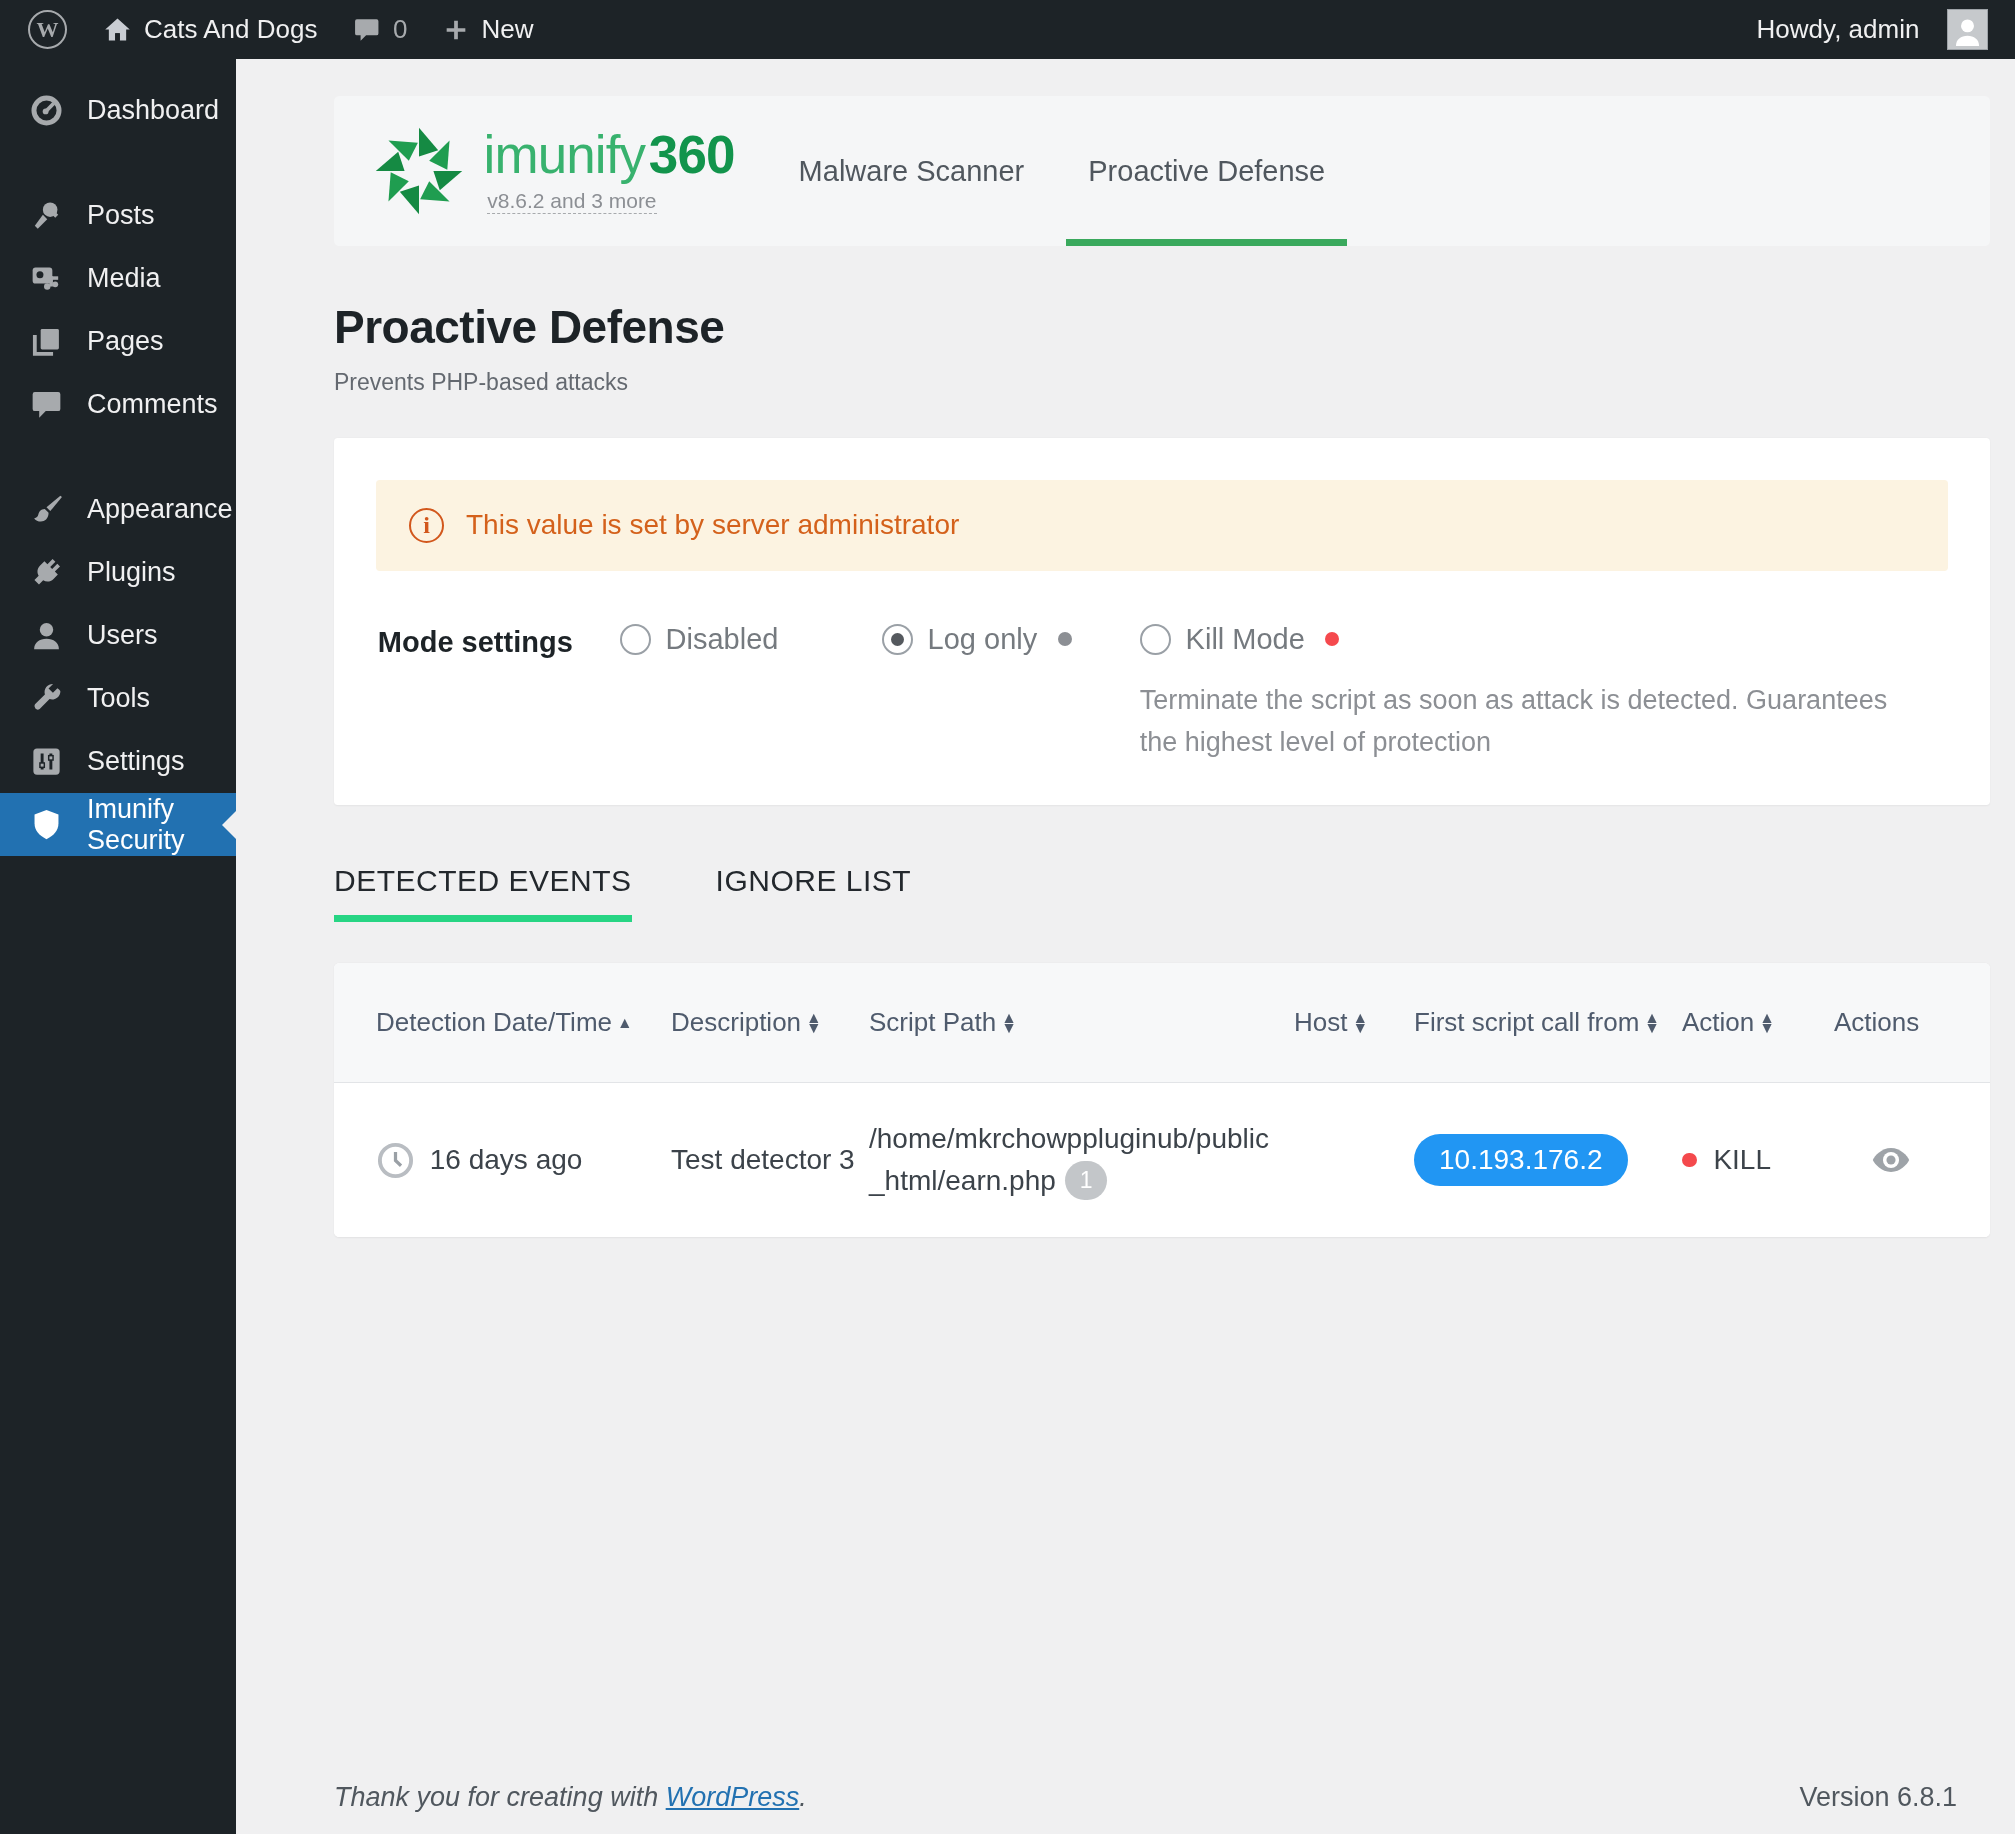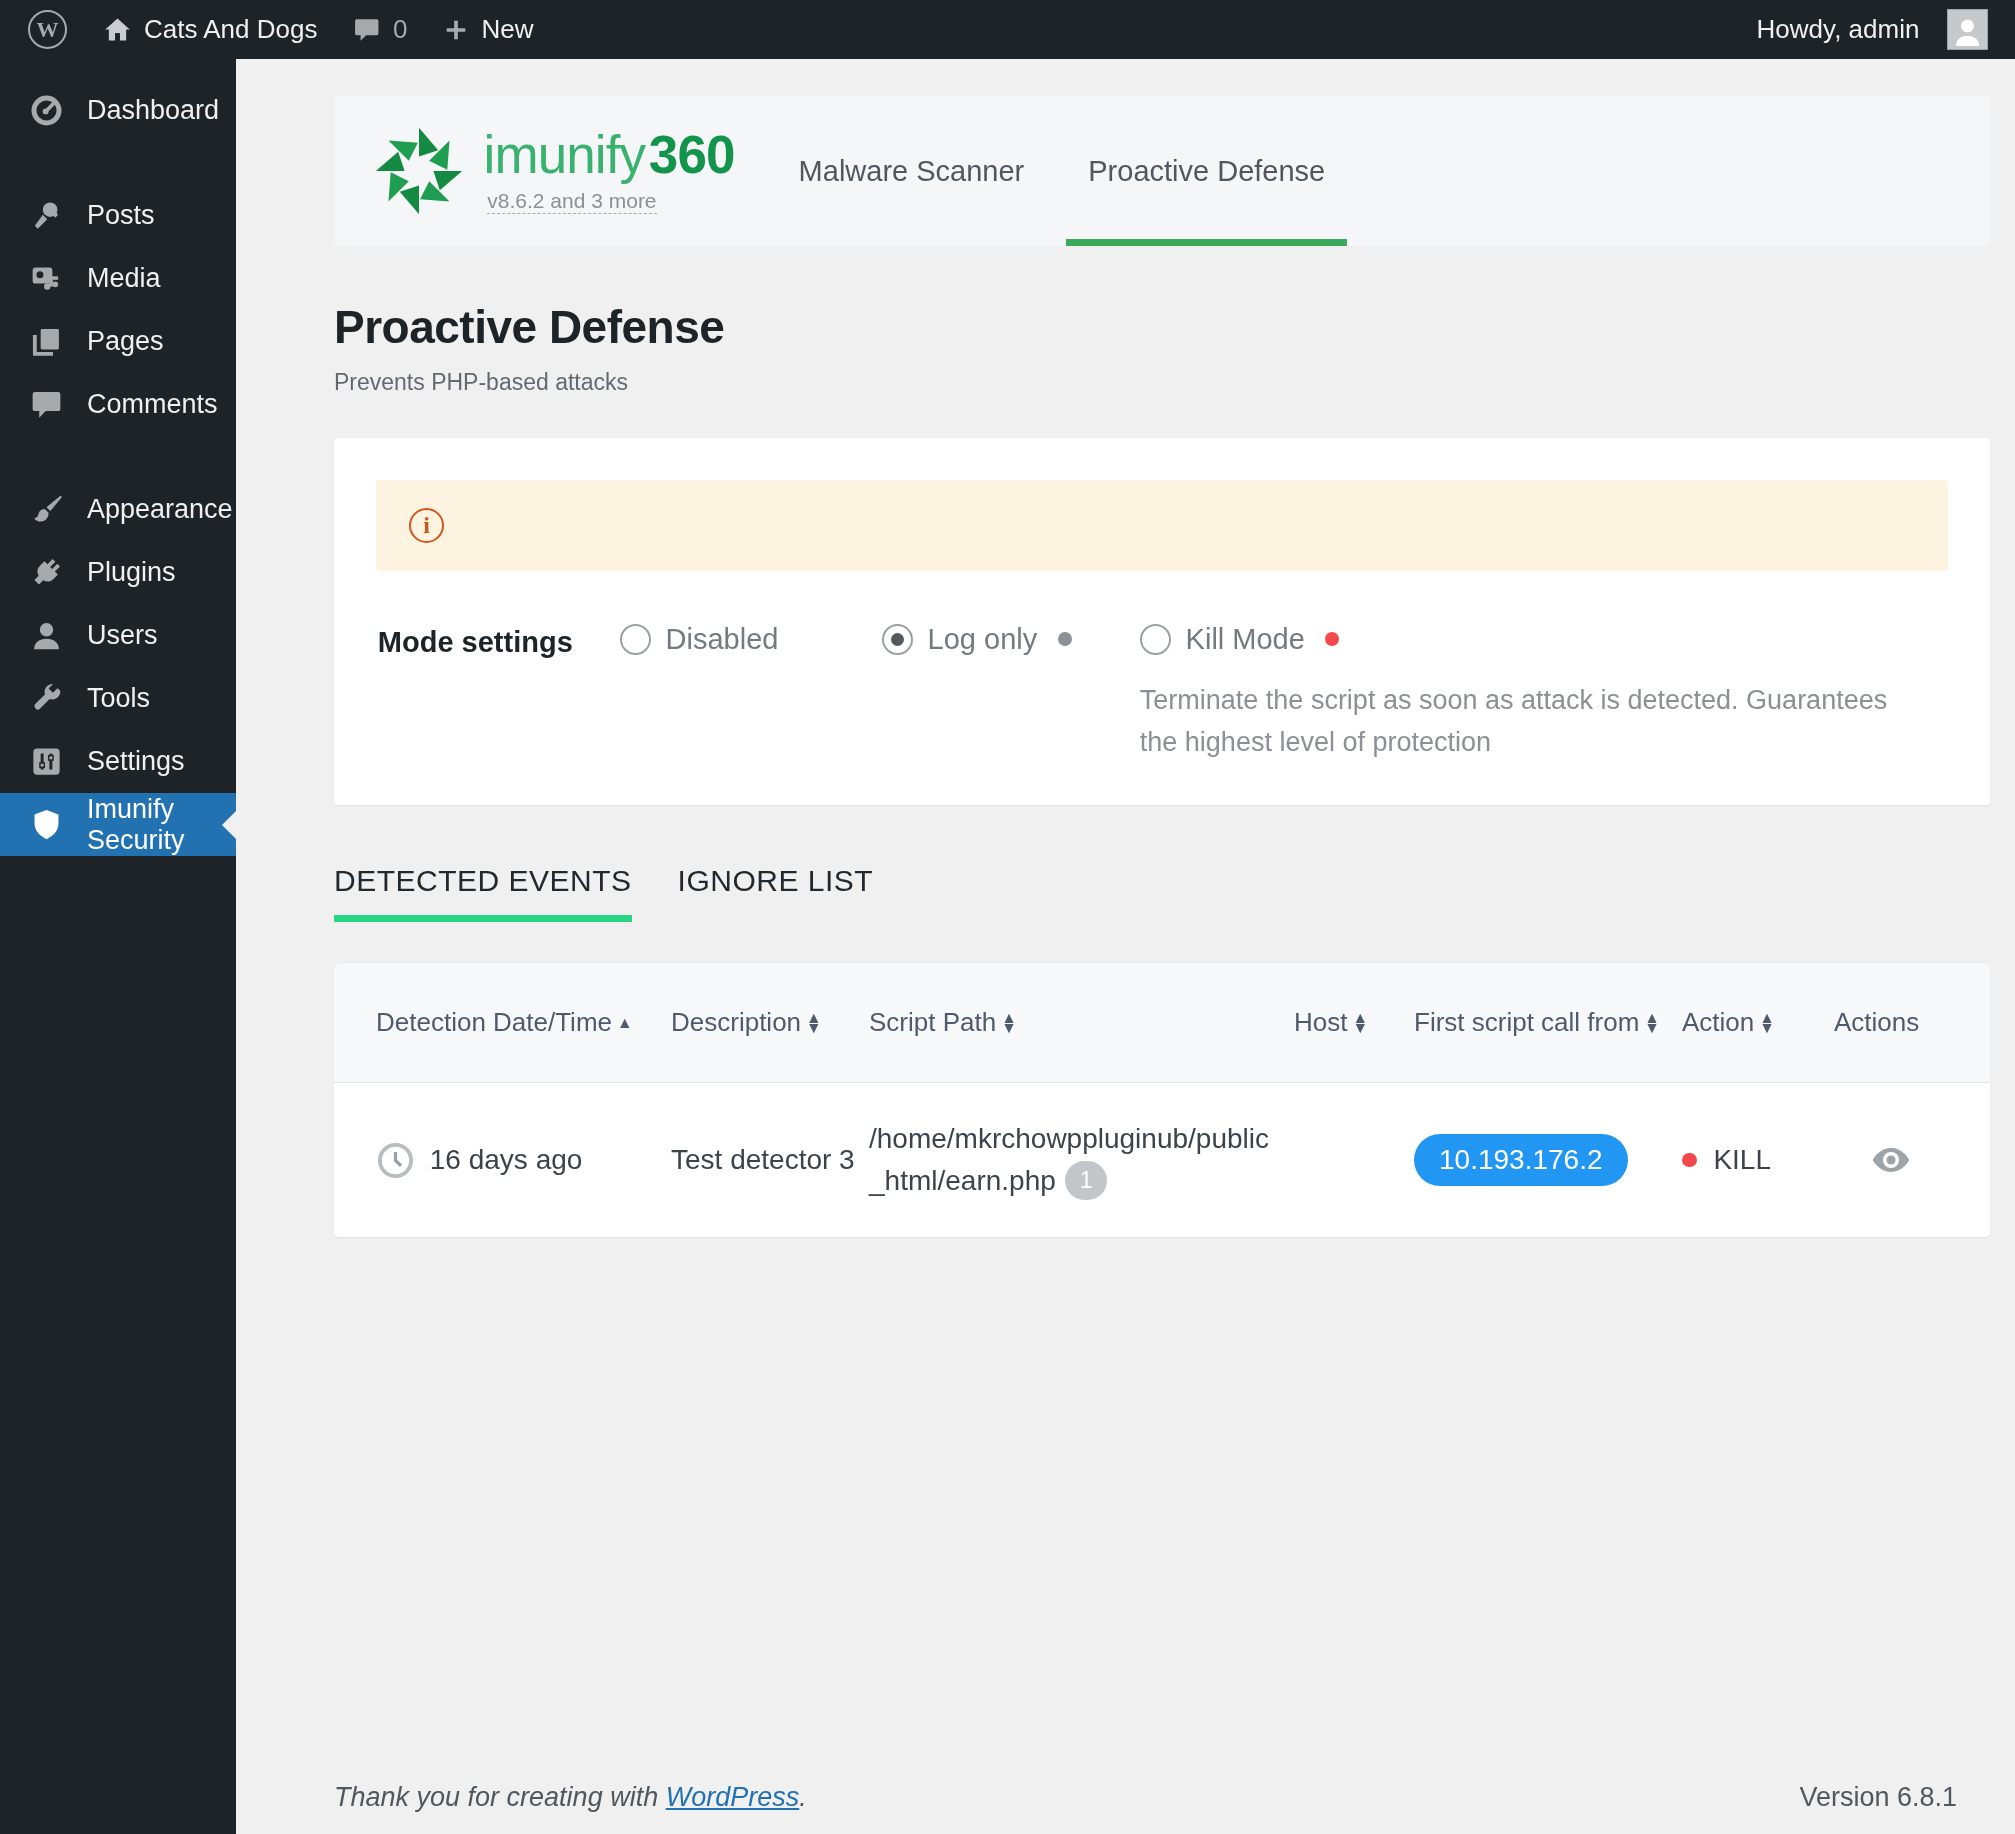--- a/index.html
+++ b/index.html
@@ -103,21 +103,21 @@
   }
   .radio.checked::after { content:""; width:13px; height:13px; border-radius:50%; background:#55595e; }
   .opt-label { font-size:29px; color:#757a7f; }
   .mini-dot { width:14px; height:14px; border-radius:50%; margin-left:5.5px; }
   .mini-dot.gray { background:#8c8f94; }
   .mini-dot.red { background:#f5494d; }
   .opt-desc { margin-top:24px; font-size:27px; color:#8c8f94; line-height:1.55; }
   .opt-2 .opt-desc { max-width:185px; }
   .opt-3 .opt-desc { max-width:784px; }
   
-  .ev-tabs { margin:59px 26px 0 37px; display:flex; gap:46px; }
+  .ev-tabs { margin:59px 26px 0 37px; display:flex; gap:84px; }
   .ev-tab {
     font-size:30px; color:#23282d; padding-bottom:16.6px; cursor:pointer;
     border-bottom:7.4px solid transparent; letter-spacing:0.5px;
   }
   .ev-tab.active { border-bottom-color:#27d584; }
   
   .ev-table {
     margin:41px 26px 0 37px; background:#fff; border-radius:5.5px;
     box-shadow:0 0.9px 1.8px rgba(0,0,0,.06); overflow:hidden;
   }
@@ -332,20 +332,21 @@
   </div>
 
   <div class="page-head">
     <div class="page-title">Proactive Defense</div>
     <div class="page-sub">Prevents PHP-based attacks</div>
   </div>
 
   <div class="mode-card">
     <div class="notice">
       <span class="info-ic">i</span>
+      <span class="notice-text">This value is set by server administrator</span>
     </div>
     <div class="mode-row">
       <div class="mode-label">Mode settings</div>
       <div class="opt opt-1">
         <div class="opt-top">
           <span class="radio"></span>
           <span class="opt-label">Disabled</span>
         </div>
       </div>
       <div class="opt opt-2">

